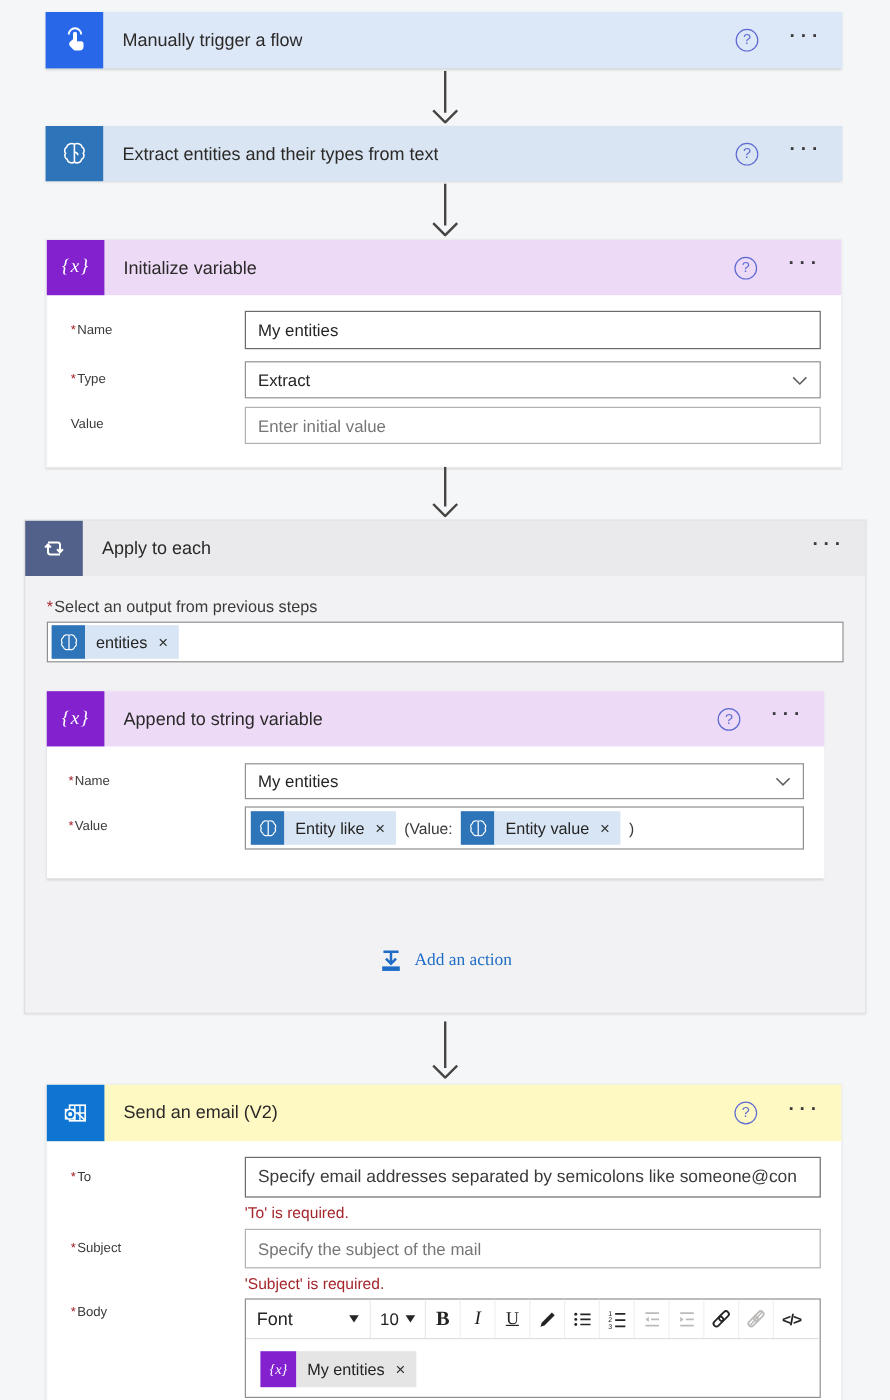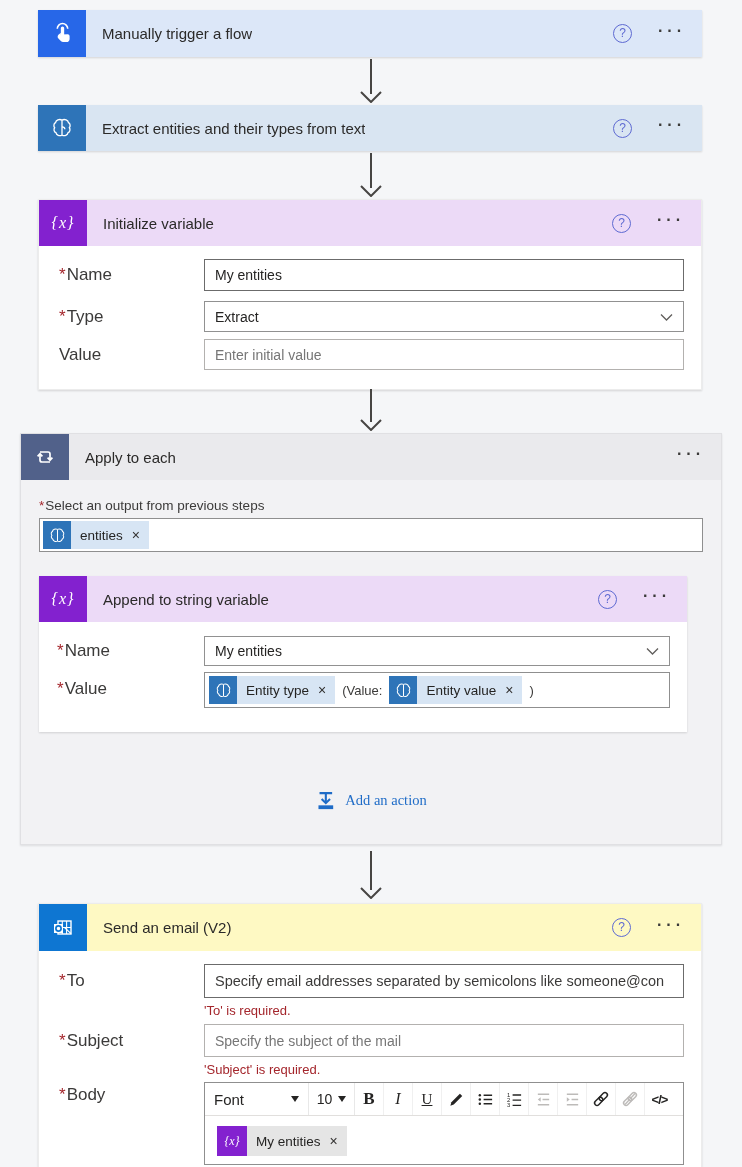--- a/index.html
+++ b/index.html
@@ -10,21 +10,21 @@
   
   .card { position:absolute; box-shadow:0 1px 2px rgba(0,0,0,.14); }
   .hdr { display:flex; align-items:stretch; height:46px; cursor:pointer; }
   .icon-box { width:48px; flex:none; display:flex; align-items:center; justify-content:center; }
   .hdr-main { flex:1; display:flex; align-items:center; padding:0 16px; min-width:0; }
   .hdr-title { font-size:15px; color:#2b2a29; white-space:nowrap; overflow:hidden; }
   .hdr-right { display:flex; align-items:center; gap:26px; padding-right:16px; }
   .help-btn { width:19px; height:19px; border:1.2px solid #5e6ad2; border-radius:50%;
               color:#5e6ad2; font-size:12px; line-height:17px; text-align:center; cursor:pointer; background:transparent; }
   .dots { color:#3b3a39; font-weight:700; font-size:16px; letter-spacing:4px; cursor:pointer; line-height:10px; padding-bottom:6px; }
-  .flabel { position:absolute; left:20px; width:142px; font-size:17px; color:#3b3a39; white-space:nowrap; }
+  .flabel { position:absolute; left:20px; width:142px; font-size:11px; color:#3b3a39; white-space:nowrap; }
   .req { color:#a4262c; margin-right:1px; }
   .inp { position:absolute; left:165px; right:17px; border:1px solid #919191; background:#fff;
          font-family:"Liberation Sans",sans-serif; font-size:14px; color:#252423; padding:0 10px; }
   .inp::placeholder { color:#767676; opacity:1; }
   .sel { position:absolute; left:165px; right:17px; border:1px solid #919191; background:#fff;
          display:flex; align-items:center; padding:0 10px; font-size:14px; color:#252423; cursor:pointer; }
   .sel .sel-txt { flex:1; }
   .err { position:absolute; left:165px; font-size:13px; color:#a4262c; }
 
   
@@ -259,21 +259,21 @@
       <div class="ap-value-box">
         <span class="chip">
           <span class="chip-ic chip-ic-blue">
             <svg width="17" height="17" viewBox="0 0 20 20" fill="none" stroke="#fff" stroke-width="1.2">
               <path d="M10 2.8 C7.6 1.6 4.4 2.8 4.1 5.2 C2.4 6 2.2 8.4 3.3 9.8 C2.2 11.2 2.8 13.6 4.5 14.3 C4.9 16.6 7.7 17.6 10 16.6"></path>
               <path d="M10 2.8 C12.4 1.6 15.6 2.8 15.9 5.2 C17.6 6 17.8 8.4 16.7 9.8 C17.8 11.2 17.2 13.6 15.5 14.3 C15.1 16.6 12.3 17.6 10 16.6"></path>
               <path d="M10 2.8 V16.6"></path>
             </svg>
           </span>
           <span class="chip-bodyb">
-            <span class="chip-txt">Entity type</span>
+            <span class="chip-txt">Entity like</span>
             <span class="chip-x">×</span>
           </span>
         </span>
         <span class="val-txt">(Value:</span>
         <span class="chip">
           <span class="chip-ic chip-ic-blue">
             <svg width="17" height="17" viewBox="0 0 20 20" fill="none" stroke="#fff" stroke-width="1.2">
               <path d="M10 2.8 C7.6 1.6 4.4 2.8 4.1 5.2 C2.4 6 2.2 8.4 3.3 9.8 C2.2 11.2 2.8 13.6 4.5 14.3 C4.9 16.6 7.7 17.6 10 16.6"></path>
               <path d="M10 2.8 C12.4 1.6 15.6 2.8 15.9 5.2 C17.6 6 17.8 8.4 16.7 9.8 C17.8 11.2 17.2 13.6 15.5 14.3 C15.1 16.6 12.3 17.6 10 16.6"></path>
               <path d="M10 2.8 V16.6"></path>

